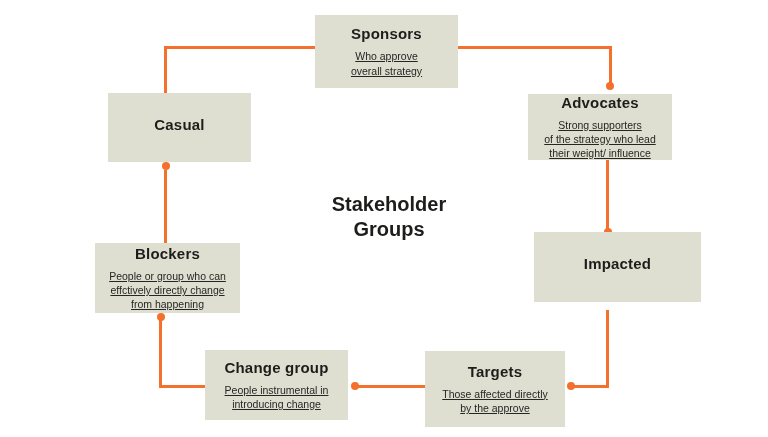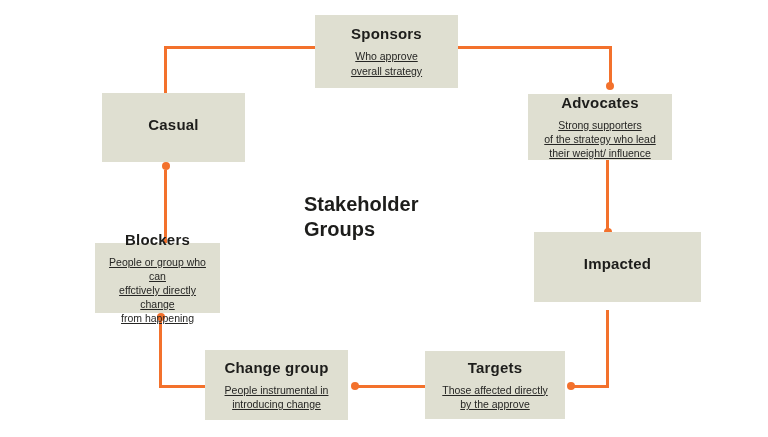--- a/index.html
+++ b/index.html
@@ -16,26 +16,26 @@
     margin:0 0 7px 0;font-size:15px;font-weight:700;letter-spacing:.2px;color:#1d1d1b;
   }
   .node p{
     margin:0;font-size:10.5px;font-weight:500;line-height:1.35;color:#262624;
     white-space:pre-line;
     text-decoration:underline;
   }
   #node-sponsors      {left:315px;top:15px; width:143px;height:73px;}
   #node-advocates     {left:528px;top:94px; width:144px;height:66px;align-items:center;}
   #node-impacted      {left:534px;top:232px;width:167px;height:70px;}
-  #node-targets       {left:425px;top:351px;width:140px;height:68px;}
+  #node-targets       {left:425px;top:351px;width:140px;height:76px;}
   #node-change-agents {left:205px;top:350px;width:143px;height:70px;}
-  #node-blockers      {left:95px; top:243px;width:125px;height:70px;}
-  #node-casual        {left:102px; top:93px; width:143px;height:69px;}
+  #node-blockers      {left:95px; top:243px;width:145px;height:70px;}
+  #node-casual        {left:108px; top:93px; width:143px;height:69px;}
   .center-title{
-    position:absolute;left:304px;top:192px;width:170px;
+    position:absolute;left:304px;top:192px;width:170px;text-align:center;
     font-size:20px;font-weight:700;line-height:1.25;color:#1d1d1b;
   }
   .seg{position:absolute;background:#f3712c;}
   .dot{position:absolute;width:8px;height:8px;border-radius:50%;background:#f3712c;}
 </style>
 </head>
 <body>
 
 <div class="canvas">
 

